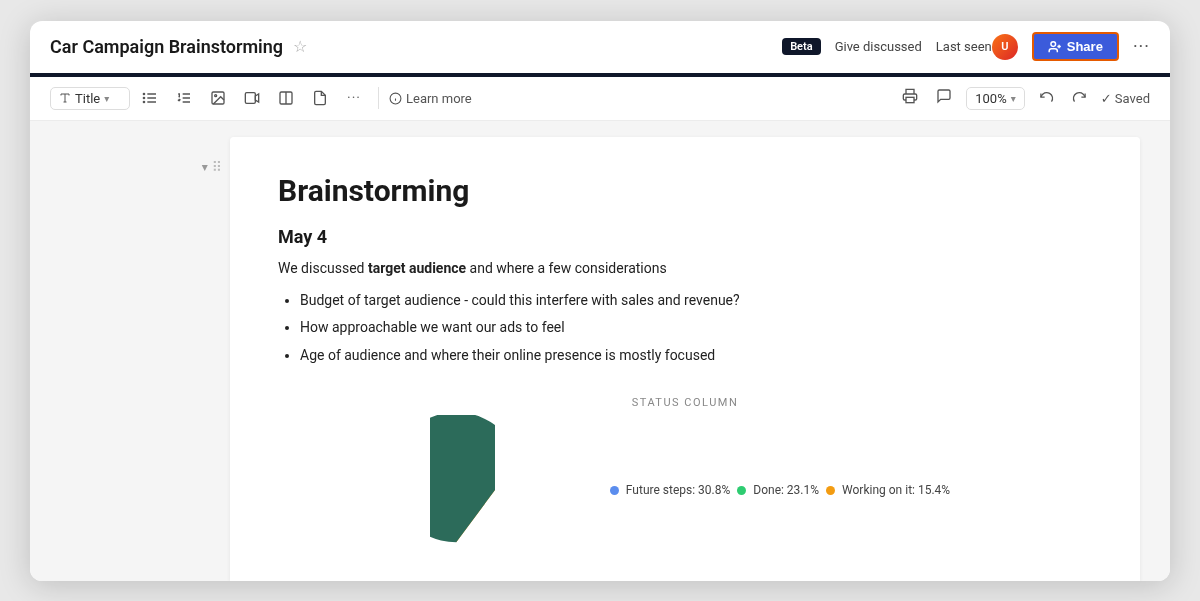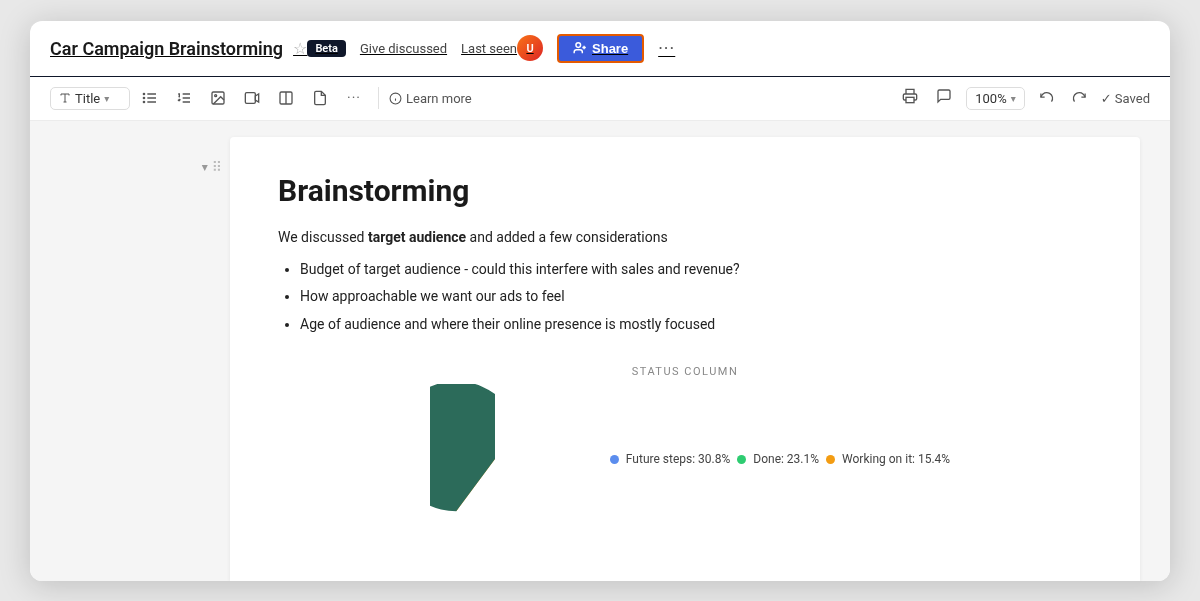--- a/index.html
+++ b/index.html
@@ -21,25 +21,25 @@
       border-radius: 12px;
       box-shadow: 0 4px 32px rgba(0,0,0,0.18);
       display: flex;
       flex-direction: column;
       overflow: hidden;
     }
     
     .topbar {
       display: flex;
       align-items: center;
+      justify-content: space-between;
       padding: 0 20px;
       height: 56px;
-      border-bottom: 1px solid #0f172a;
+      border-bottom: 4px solid #0f172a;
       flex-shrink: 0;
-      text-decoration: underline;
     }
     .topbar-left {
       display: flex;
       align-items: center;
       gap: 10px;
     }
     .doc-title {
       font-size: 18px;
       font-weight: 600;
       color: #1a1a1a;
@@ -430,22 +430,23 @@
 
   <div class="content-area">
     <div class="left-gutter">
       <div class="block-controls">
         <span class="block-arrow">▾</span>
         <span class="block-drag">⠿</span>
       </div>
     </div>
     <div class="doc-page">
       <h1 class="doc-heading">Brainstorming</h1>
+      <h2 class="doc-subheading">May 4</h2>
       <p class="doc-para">
-        <span>We discussed </span><strong>target audience</strong><span> and added a few considerations</span>
+        <span>We discussed </span><strong>target audience</strong><span> and where a few considerations</span>
       </p>
       <ul class="doc-list">
         <li class="list-item">Budget of target audience - could this interfere with sales and revenue?</li>
         <li class="list-item">How approachable we want our ads to feel</li>
         <li class="list-item">Age of audience and where their online presence is mostly focused</li>
       </ul>
 
       <div class="chart-section">
         <div class="chart-title">STATUS COLUMN</div>
         <div class="chart-container">

